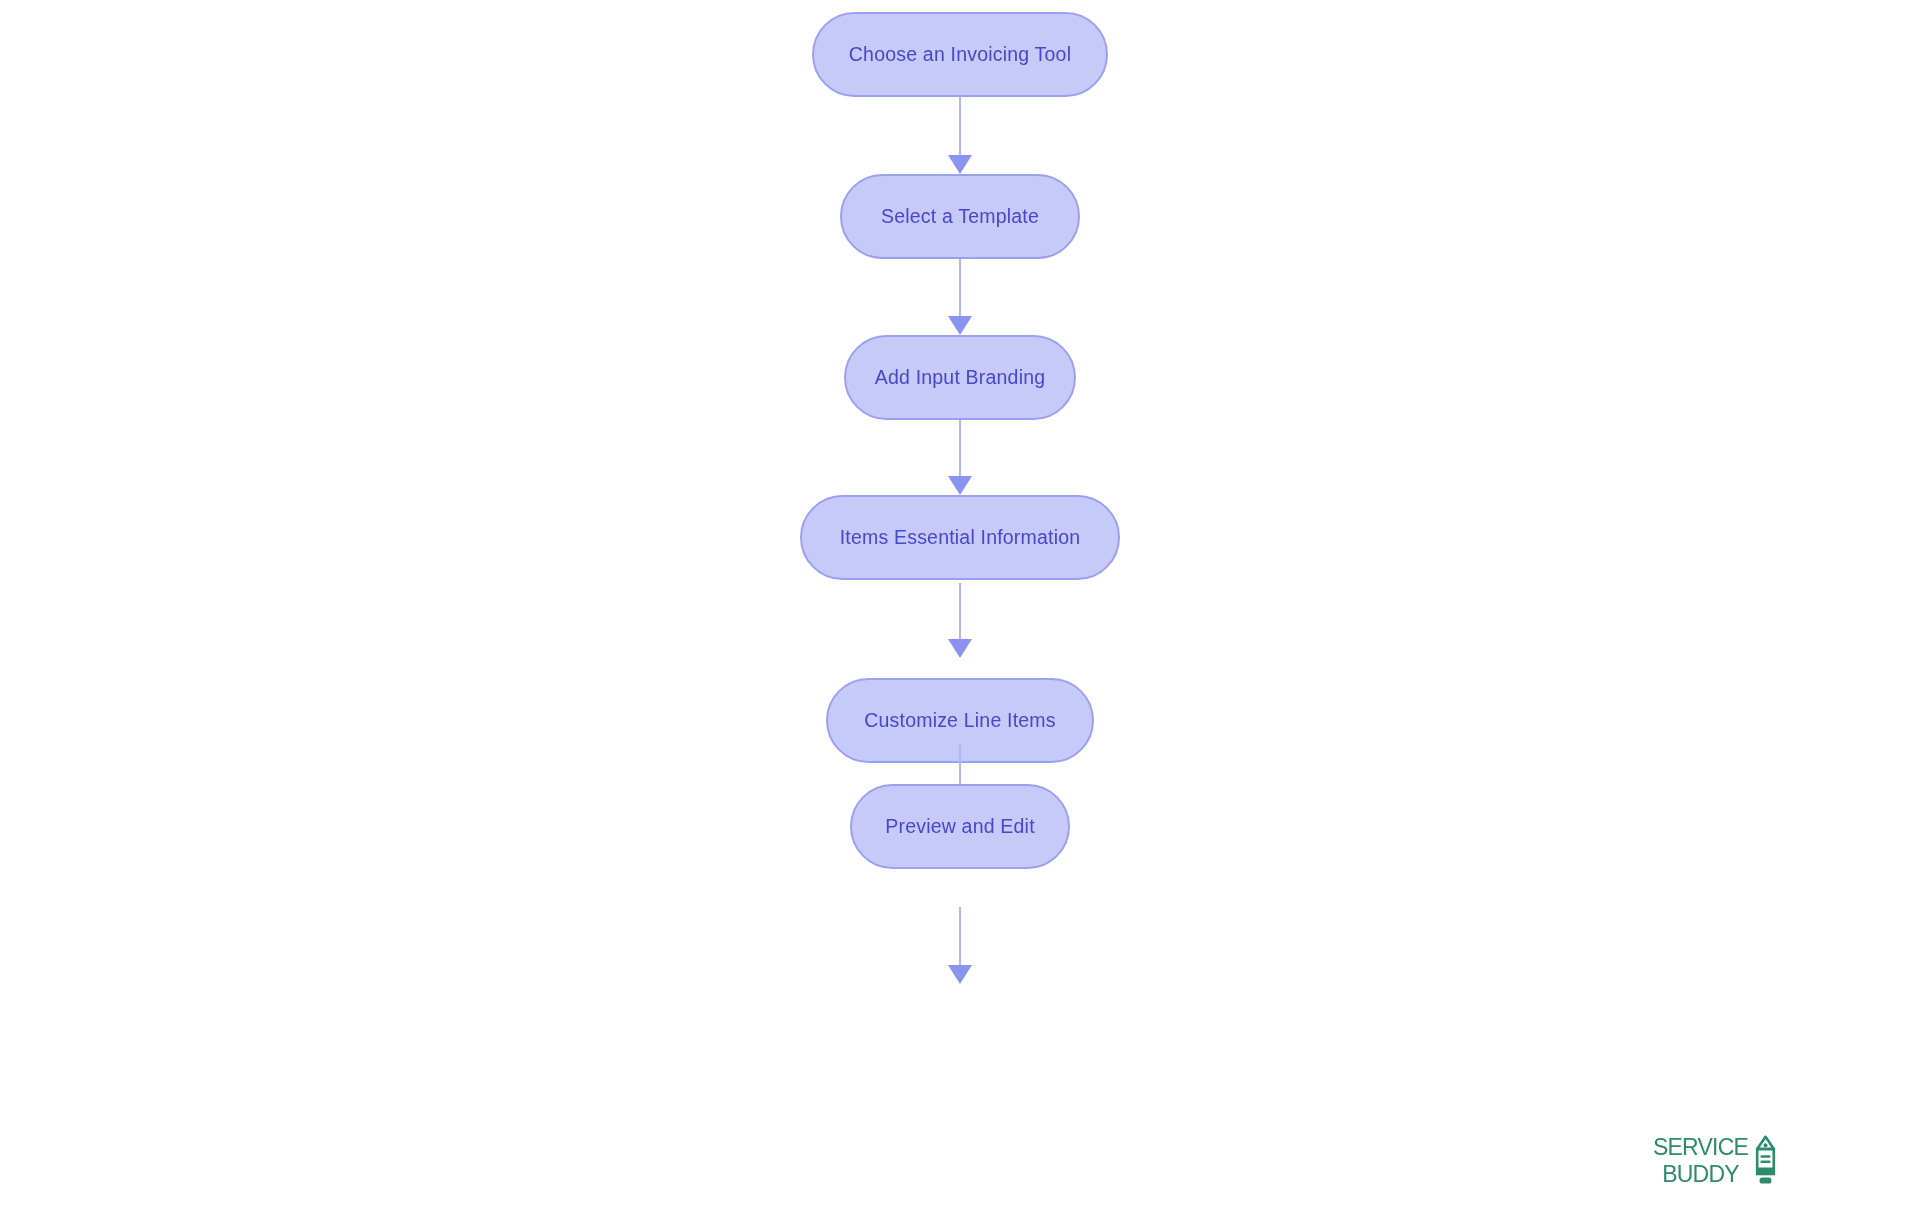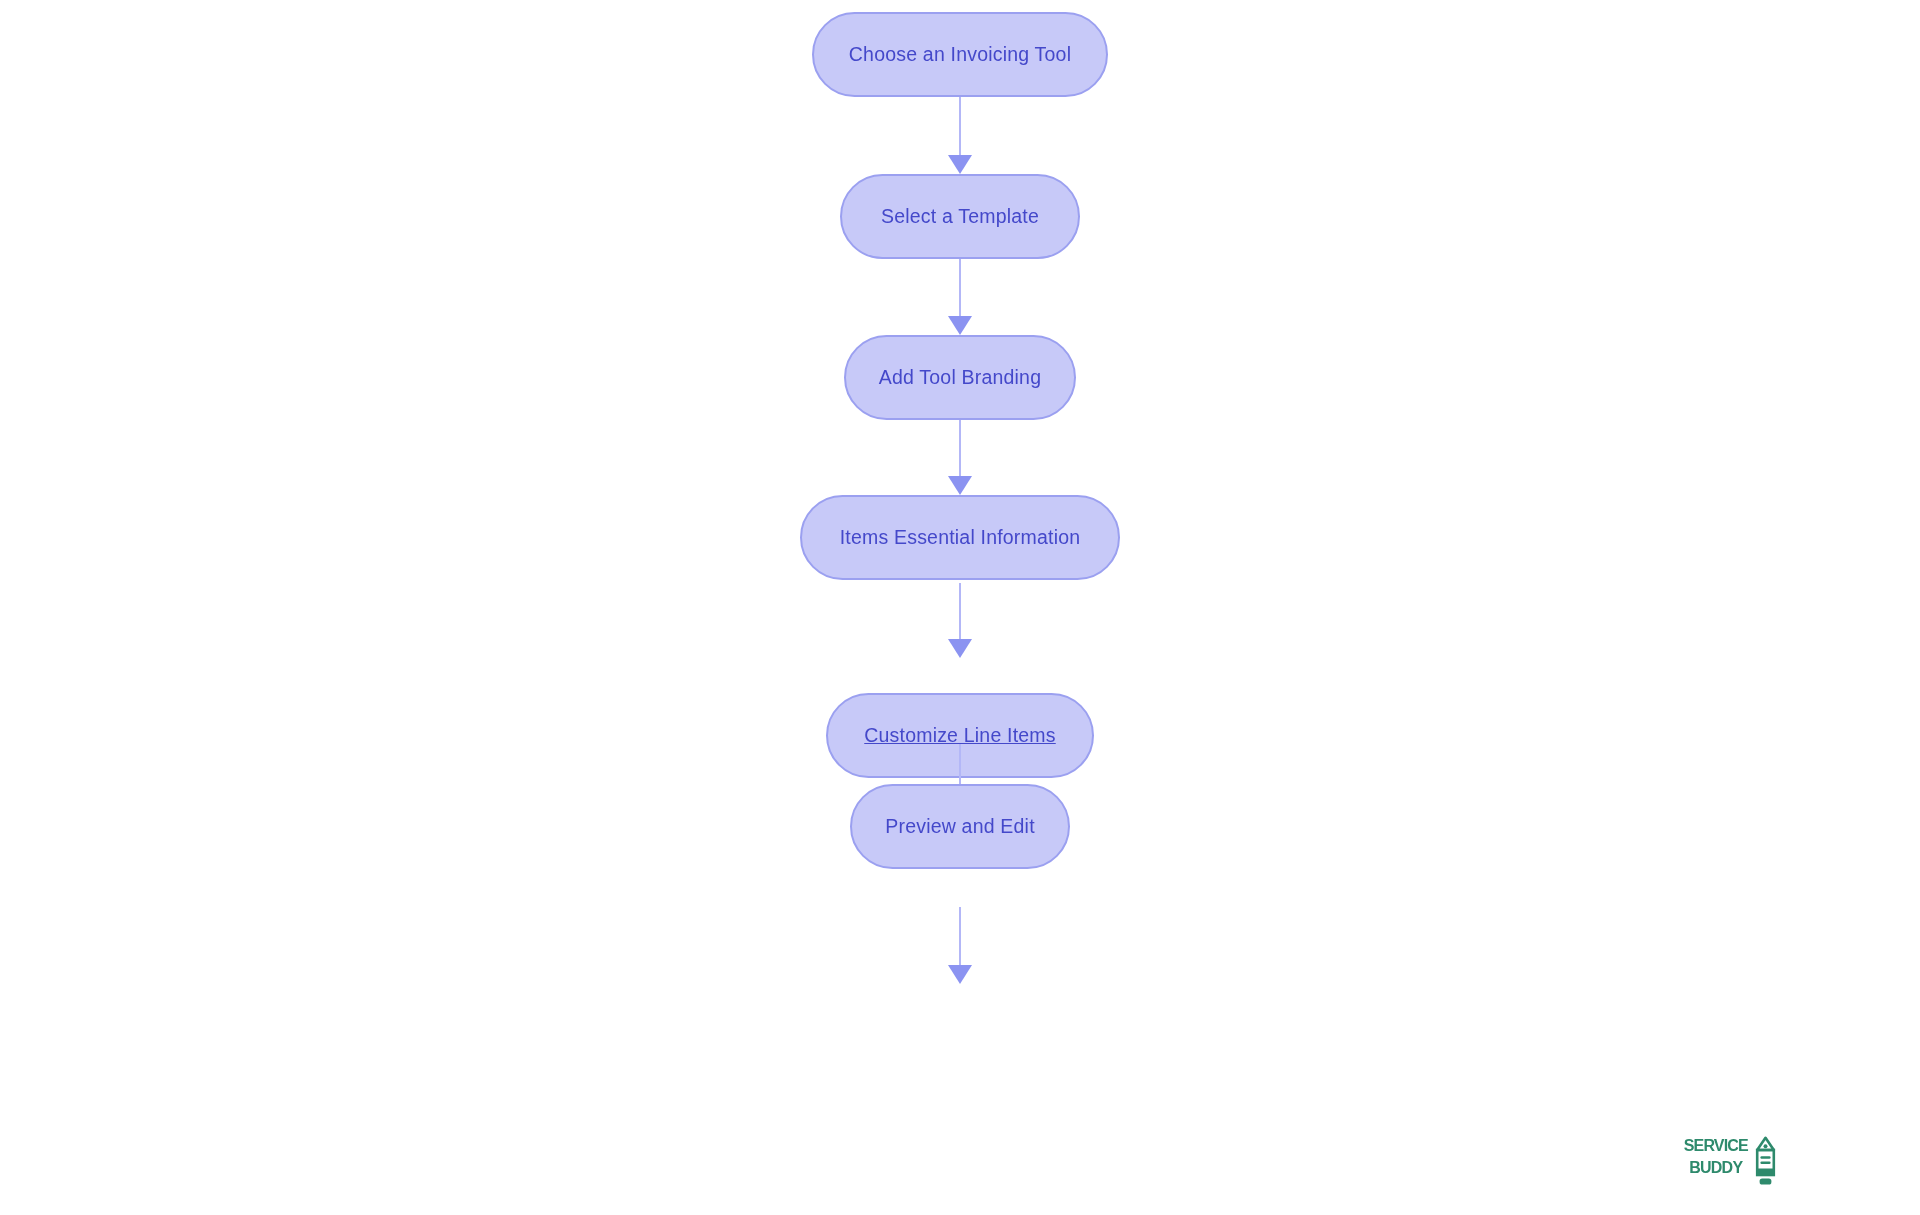--- a/index.html
+++ b/index.html
@@ -36,21 +36,21 @@
     align-items:center;
     justify-content:center;
     font-size:19.5px;
     letter-spacing:0.2px;
     white-space:nowrap;
   }
   .n1{top:12px;width:296px;}
   .n2{top:174px;width:240px;text-align:center;}
   .n3{top:335px;width:232px;}
   .n4{top:495px;width:320px;}
-  .n5{top:693px;width:268px;text-decoration:underline;}
+  .n5{top:678px;width:268px;}
   .n6{top:784px;width:220px;}
   .n7{top:984px;width:236px;}
   
   .arrow{
     position:absolute;
     left:960px;
     transform:translateX(-50%);
     display:flex;
     flex-direction:column;
     align-items:center;
@@ -76,22 +76,22 @@
   .logo{
     position:absolute;
     right:52px;
     bottom:30px;
     display:flex;
     align-items:flex-start;
     gap:7px;
     color:var(--logo-green);
   }
   .logo-text{
-    font-weight:bold;
-    font-size:16px;
+    font-weight:normal;
+    font-size:23px;
     line-height:0.85;
     letter-spacing:-0.8px;
     text-align:center;
     padding-top:3px;
   }
   .logo-text .l2{margin-top:8px;}
   .logo svg{display:block;}
 </style>
 </head>
 <body>
@@ -108,21 +108,21 @@
 
   <div class="node n2">
     <span>Select a Template</span>
   </div>
   <div class="arrow a2">
     <div class="line"></div>
     <div class="head"></div>
   </div>
 
   <div class="node n3">
-    <span>Add Tool Branding</span>
+    <span>Add Input Branding</span>
   </div>
   <div class="arrow a3">
     <div class="line"></div>
     <div class="head"></div>
   </div>
 
   <div class="node n4">
     <span>Items Essential Information</span>
   </div>
   <div class="arrow a4">

